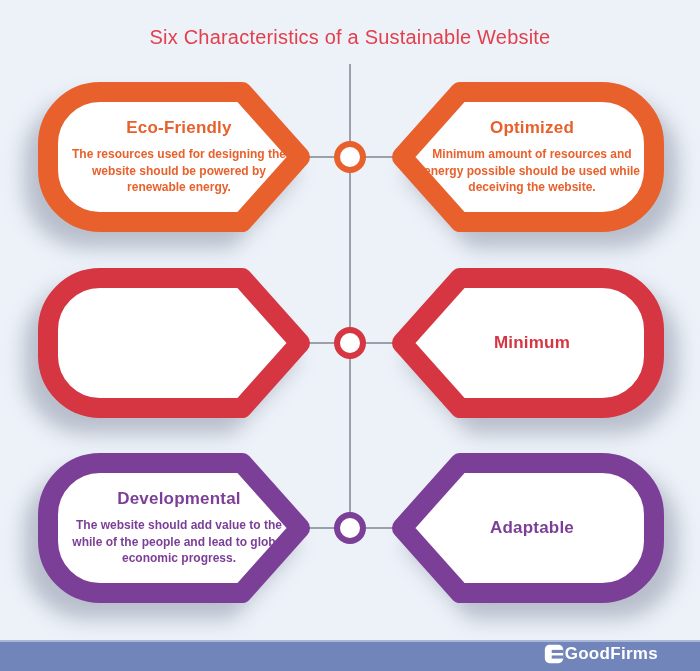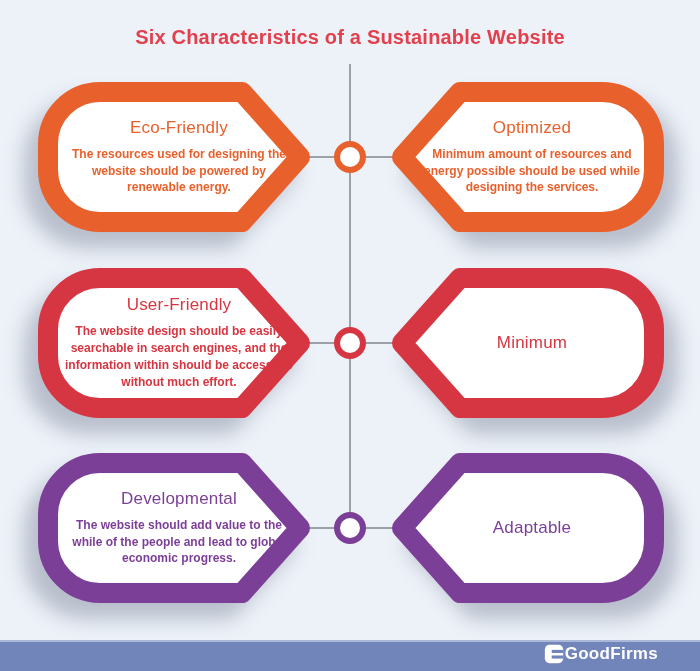--- a/index.html
+++ b/index.html
@@ -6,21 +6,21 @@
     --orange:#E8612C; --red:#D63641; --purple:#7C3F98;
     --background:#EDF2F9; --title_text:#E2404D; --connector:#9BA0A9;
     --footer_bar:#7285BB; --footer_edge:#A9B7D8;
   }
   *{margin:0;padding:0;box-sizing:border-box;}
   html,body{background:#fff;}
   body{font-family:"Liberation Sans",sans-serif;}
   .stage{position:relative;width:700px;height:671px;background:var(--background);overflow:hidden;}
 
   .main-title{position:absolute;top:26px;left:0;width:100%;text-align:center;
-    font-size:20px;font-weight:bold;color:var(--title_text);letter-spacing:.2px;}
+    font-size:20px;font-weight:normal;color:var(--title_text);letter-spacing:.2px;}
 
   .spine{position:absolute;left:349px;top:64px;width:2px;height:467px;background:var(--connector);}
   .conn{position:absolute;height:2px;background:var(--connector);width:30px;}
   .conn.l{left:306px;} .conn.r{left:364px;}
   .conn.row1{top:156px;} .conn.row2{top:342px;} .conn.row3{top:527px;}
 
   .node{position:absolute;left:334px;width:32px;height:32px;border-radius:50%;
     background:#fff;border:6px solid #000;}
   .node.row1{top:141px;border-color:var(--orange);}
   .node.row2{top:327px;border-color:var(--red);}
@@ -35,21 +35,21 @@
   .right .shape{transform:scaleX(-1);}
   .shape path{fill:#fff;stroke-width:20;stroke-linejoin:round;}
   .orange .shape path{stroke:var(--orange);}
   .red    .shape path{stroke:var(--red);}
   .purple .shape path{stroke:var(--purple);}
 
   .card-text{position:absolute;top:20px;bottom:20px;display:flex;flex-direction:column;
     justify-content:center;gap:8px;text-align:center;}
   .left  .card-text{left:32px;right:24px;}
   .right .card-text{left:36px;right:26px;justify-content:center;}
-  .card-title{font-size:17px;font-weight:normal;letter-spacing:.2px;}
+  .card-title{font-size:17px;font-weight:bold;letter-spacing:.2px;}
   .card-body{font-size:12px;font-weight:bold;line-height:1.4;}
   .orange .card-title,.orange .card-body{color:var(--orange);}
   .red    .card-title,.red    .card-body{color:var(--red);}
   .purple .card-title,.purple .card-body{color:var(--purple);}
 
   .footer-bar{position:absolute;left:0;top:640px;width:100%;height:31px;
     background:var(--footer_bar);border-top:2px solid var(--footer_edge);}
   .brand{position:absolute;right:42px;top:643px;display:flex;align-items:center;}
   .brand-name{color:#fff;font-size:17px;font-weight:bold;letter-spacing:.3px;}
   .brand-glyph{display:block;}
@@ -83,32 +83,28 @@
       <div class="card-body">The resources used for designing the website should be powered by renewable energy.</div>
     </div>
   </div>
 
   <div class="card right row1 orange">
     <svg class="shape" viewBox="0 0 290 170" aria-hidden="true">
       <path d="M 70,20 H 212 L 270,85 L 212,150 H 70 A 52,52 0 0 1 18,98 V 72 A 52,52 0 0 1 70,20 Z"></path>
     </svg>
     <div class="card-text">
       <div class="card-title">Optimized</div>
-      <div class="card-body">Minimum amount of resources and energy possible should be used while designing the services.</div>
+      <div class="card-body">Minimum amount of resources and energy possible should be used while deceiving the website.</div>
     </div>
   </div>
 
   <div class="card left row2 red">
     <svg class="shape" viewBox="0 0 290 170" aria-hidden="true">
       <path d="M 70,20 H 212 L 270,85 L 212,150 H 70 A 52,52 0 0 1 18,98 V 72 A 52,52 0 0 1 70,20 Z"></path>
     </svg>
-    <div class="card-text">
-      <div class="card-title">User-Friendly</div>
-      <div class="card-body">The website design should be easily searchable in search engines, and the information within should be accessible without much effort.</div>
-    </div>
   </div>
 
   <div class="card right row2 red">
     <svg class="shape" viewBox="0 0 290 170" aria-hidden="true">
       <path d="M 70,20 H 212 L 270,85 L 212,150 H 70 A 52,52 0 0 1 18,98 V 72 A 52,52 0 0 1 70,20 Z"></path>
     </svg>
     <div class="card-text">
       <div class="card-title">Minimum</div>
     </div>
   </div>

